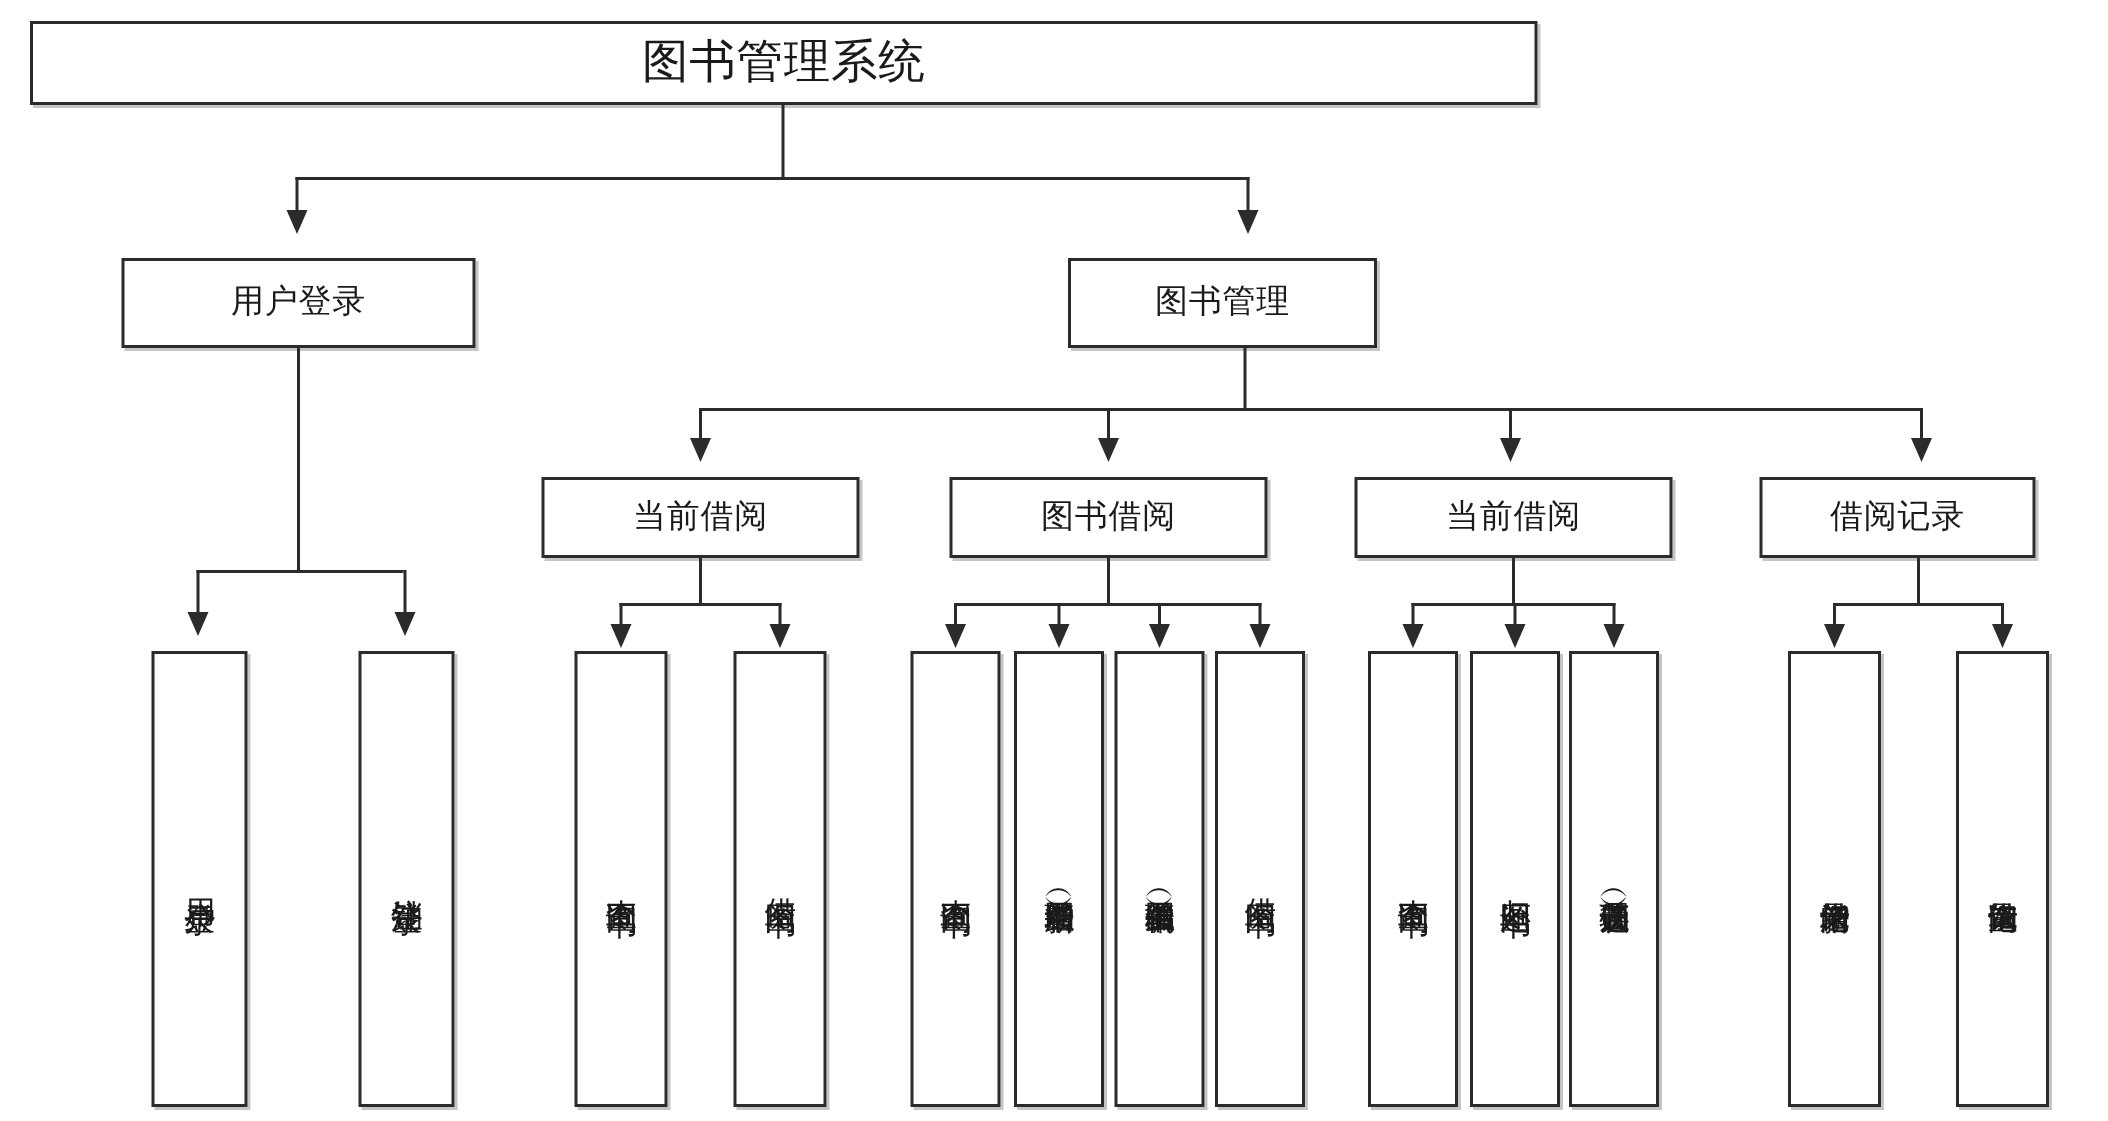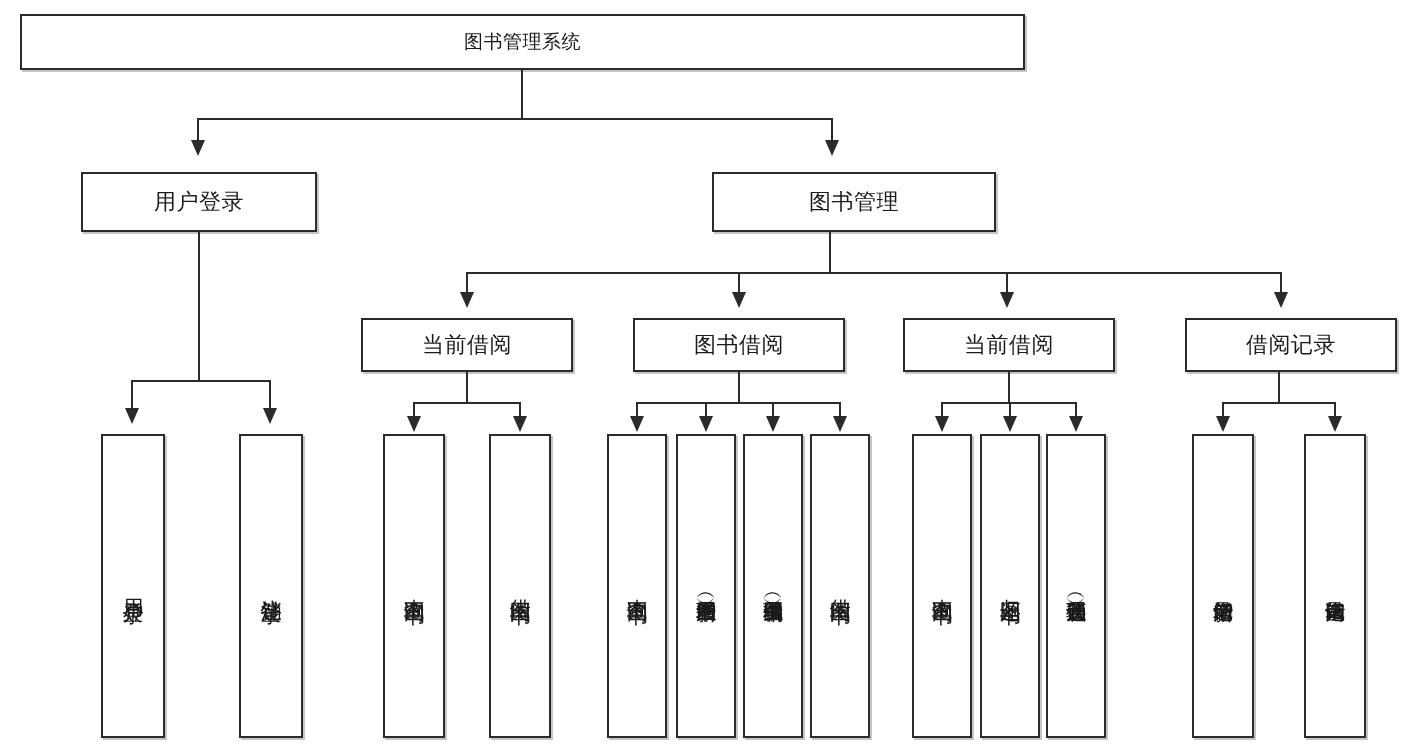--- a/index.html
+++ b/index.html
@@ -34,21 +34,21 @@
     display: block;
     text-align: center;
     line-height: 1.14;
     white-space: pre;
   }
   
   .node.horiz .label {
     font-size: 22px;
     letter-spacing: 0.5px;
   }
-  .node.root .label { font-size: 19px; }
+  .node.root .label { font-size: 31px; }
   
   .node.vert {
     align-items: center;
     justify-content: center;
   }
   .node.vert .label {
     writing-mode: vertical-rl;
     text-orientation: upright;
     font-size: 21px;
     line-height: 1.08;
@@ -101,21 +101,21 @@
   <div class="hline" style="left:197px; top:118px; width:636px; height:2px;"></div>
   <div class="vline" style="left:197px; top:118px; width:2px; height:22px;"></div>
   <div class="arrow" style="left:191px; top:140px;"></div>
   <div class="vline" style="left:831px; top:118px; width:2px; height:22px;"></div>
   <div class="arrow" style="left:825px; top:140px;"></div>
 
   <div class="node horiz" style="left:81px; top:172px; width:236px; height:60px;">
     <span class="label">用户登录</span>
   </div>
 
-  <div class="node horiz" style="left:712px; top:172px; width:284px; height:60px;">
+  <div class="node horiz" style="left:712px; top:172px; width:206px; height:60px;">
     <span class="label">图书管理</span>
   </div>
 
   <div class="vline" style="left:198px; top:232px; width:2px; height:148px;"></div>
   <div class="hline" style="left:131px; top:380px; width:138px; height:2px;"></div>
   <div class="vline" style="left:131px; top:380px; width:2px; height:28px;"></div>
   <div class="arrow" style="left:125px; top:408px;"></div>
   <div class="vline" style="left:269px; top:380px; width:2px; height:28px;"></div>
   <div class="arrow" style="left:263px; top:408px;"></div>
 
@@ -139,21 +139,21 @@
   </div>
 
   <div class="node horiz" style="left:633px; top:318px; width:212px; height:54px;">
     <span class="label">图书借阅</span>
   </div>
 
   <div class="node horiz" style="left:903px; top:318px; width:212px; height:54px;">
     <span class="label">当前借阅</span>
   </div>
 
-  <div class="node horiz" style="left:1173px; top:318px; width:212px; height:54px;margin-left:12px;">
+  <div class="node horiz" style="left:1173px; top:318px; width:184px; height:54px;">
     <span class="label">借阅记录</span>
   </div>
 
   <div class="vline" style="left:466px; top:372px; width:2px; height:30px;"></div>
   <div class="hline" style="left:413px; top:402px; width:108px; height:2px;"></div>
   <div class="vline" style="left:413px; top:402px; width:2px; height:14px;"></div>
   <div class="arrow" style="left:407px; top:416px;"></div>
   <div class="vline" style="left:519px; top:402px; width:2px; height:14px;"></div>
   <div class="arrow" style="left:513px; top:416px;"></div>
 

